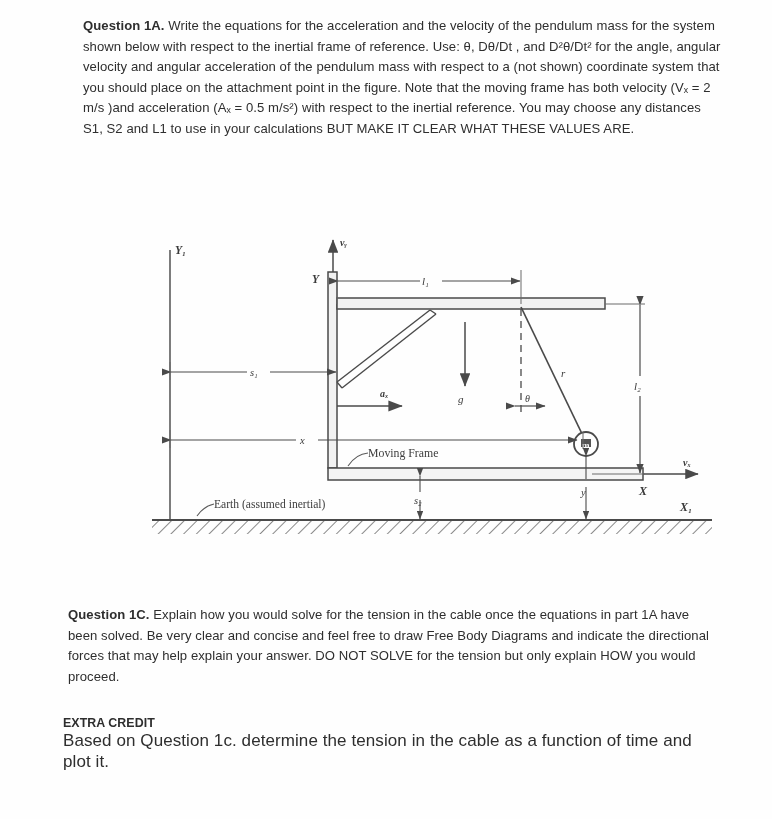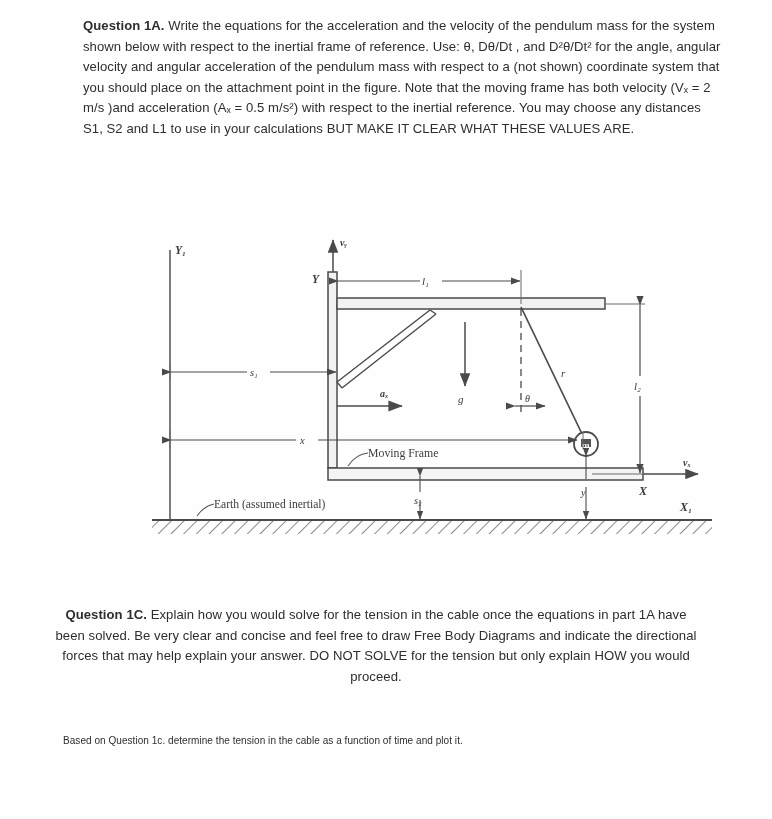--- a/index.html
+++ b/index.html
@@ -28,23 +28,23 @@
     font-size: 13.1px;
     line-height: 20.6px;
     color: #2e2e2e;
     letter-spacing: 0.005em;
   }
   .qblock b, .qblock .lead {
     font-weight: bold;
   }
   .q1a { left: 83px; top: 16px;  width: 638px; }
   .q1b { left: 68px; top: 538px; width: 640px; }
-  .q1c { left: 52px; top: 605px; width: 648px; text-align: center; }
+  .q1c { left: 68px; top: 605px; width: 648px; }
   .ec-title { left: 63px; top: 713px; width: 300px; font-weight: bold; font-size: 12.4px;}
-  .ec-body  { left: 63px; top: 731px; width: 660px; font-size: 10px;}
+  .ec-body  { left: 63px; top: 731px; width: 660px; font-size: 17px;}
 
   
   .figure {
     position: absolute;
     left: 152px;
     top: 205px;
     width: 620px;
     height: 305px;
     margin-top: 29px;
   }
@@ -186,15 +186,16 @@
       </g>
     </svg>
   </div>
 
 
   <div class="qblock q1c">
     <b>Question 1C.</b>
     <span>Explain how you would solve for the tension in the cable once the equations in part 1A have been solved.  Be very clear and concise and feel free to draw Free Body Diagrams and indicate the directional forces that may help explain your answer. DO NOT SOLVE for the tension but only explain HOW you would proceed.</span>
   </div>
 
+  <div class="qblock ec-title">EXTRA CREDIT</div>
   <div class="qblock ec-body">Based on Question 1c. determine the tension in the cable as a function of time and plot it.</div>
 
 </div>
 
 </body></html>

